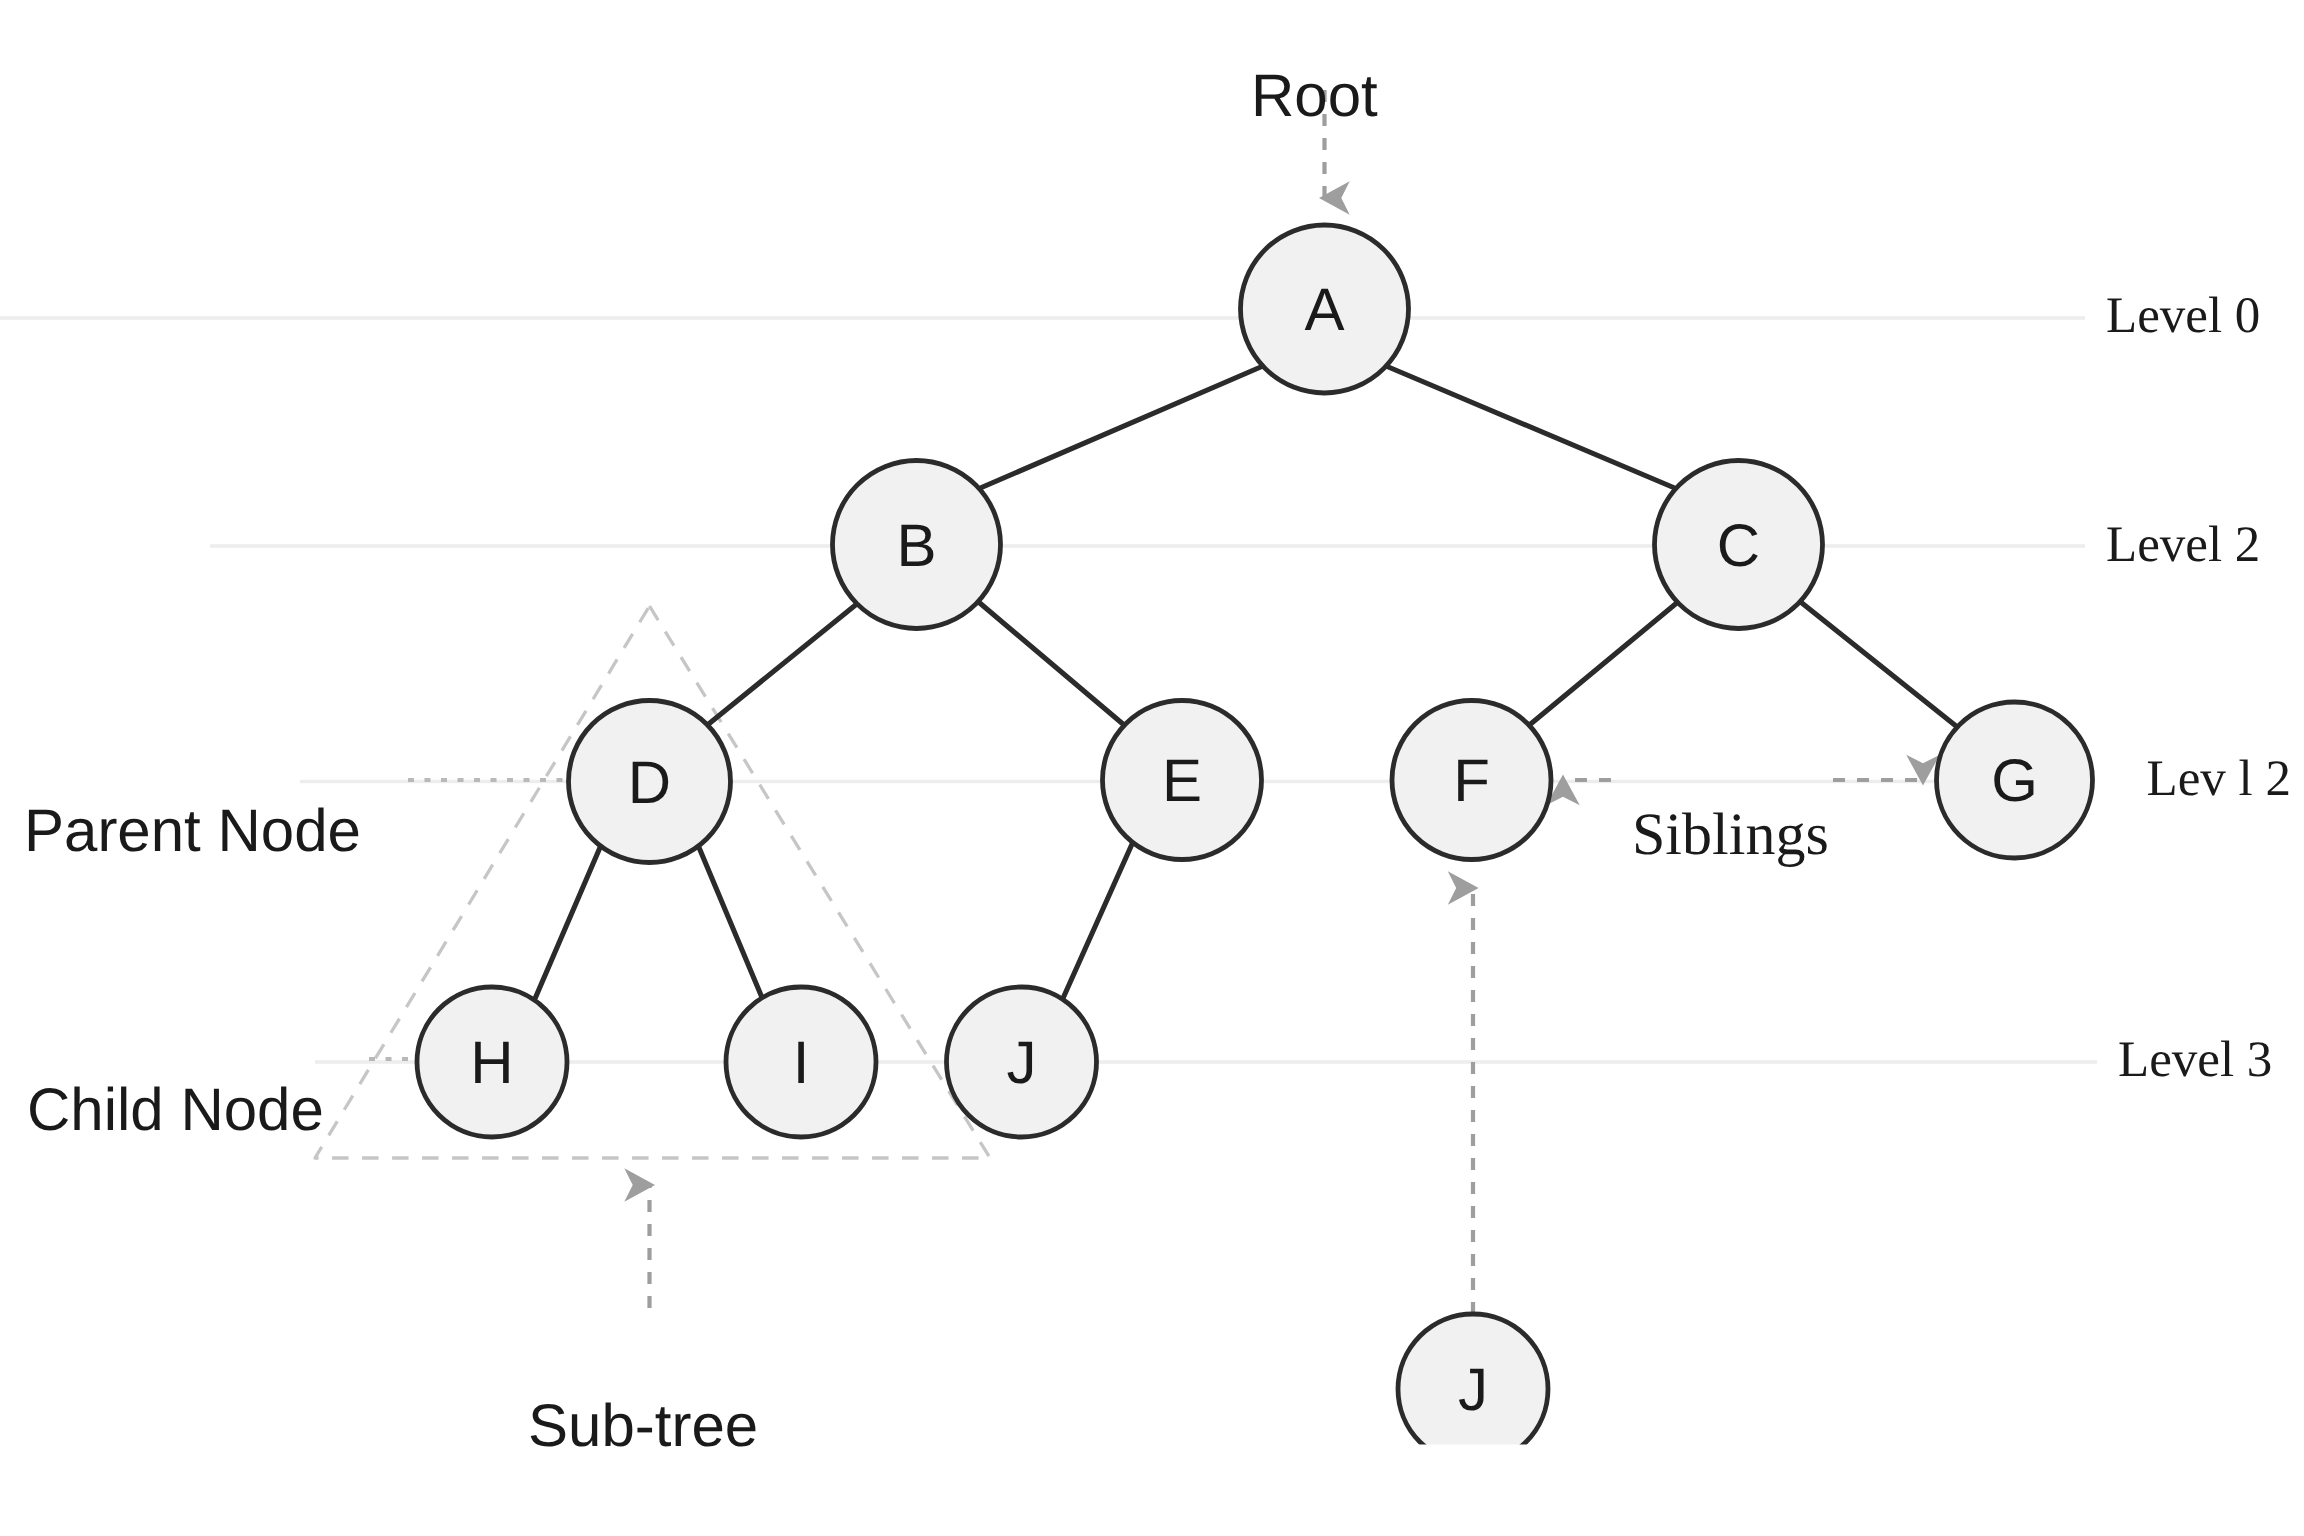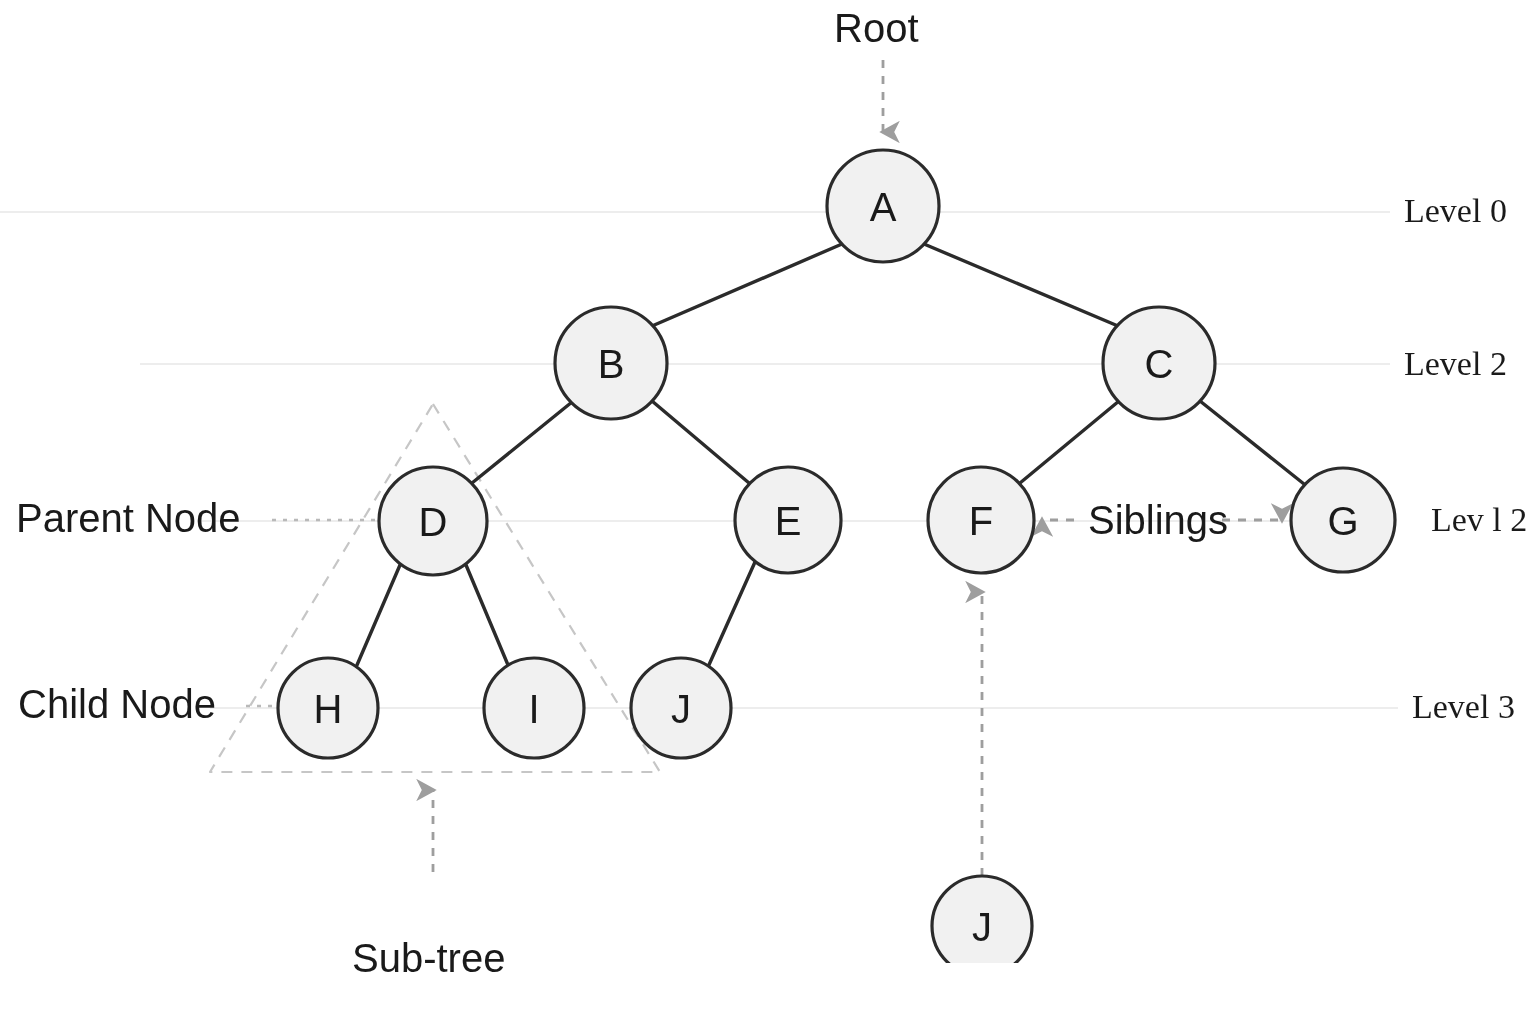--- a/index.html
+++ b/index.html
@@ -73,20 +73,21 @@
   .anno-arrowhead {
     fill: #9e9e9e;
   }
   .anno-text {
     position: absolute;
     font-family: "Liberation Sans", sans-serif;
     font-size: 40px;
     color: #1a1a1a;
     white-space: nowrap;
     line-height: 1;
+    margin-top: 36px;
   }
   .level-text {
     position: absolute;
     font-family: Liberation Serif, serif;
     font-size: 34px;
     color: #1a1a1a;
     white-space: nowrap;
     line-height: 1;
   }
   .leaf-cover {
@@ -192,23 +193,23 @@
   </svg>
 
   <div class="leaf-cover" style="left:870px; top:963px; width:250px; height:61px;"></div>
 
   <div class="anno-text" style="left:834px; top:8px;">Root</div>
 
   <div class="anno-text" style="left:18px; top:684px;">Child Node</div>
 
   <div class="anno-text" style="left:16px; top:498px;">Parent Node</div>
 
-  <div class="anno-text" style="left:352px; top:938px;text-align:right;">Sub-tree</div>
-
-  <div class="anno-text" style="left:1088px; top:500px;">Siblings</div>
+  <div class="anno-text" style="left:352px; top:895px;text-align:right;">Sub-tree</div>
+
+  <div class="anno-text" style="left:1088px; top:500px;font-family:Liberation Serif, serif;">Siblings</div>
 
 
   <div class="level-text" style="left:1404px; top:194px;">Level 0</div>
   <div class="level-text" style="left:1404px; top:347px;">Level 2</div>
   <div class="level-text" style="left:1412px; top:503px;margin-left:19px;">Lev l 2</div>
   <div class="level-text" style="left:1412px; top:690px;text-align:right;">Level 3</div>
 
 </div>
 
 </body></html>

